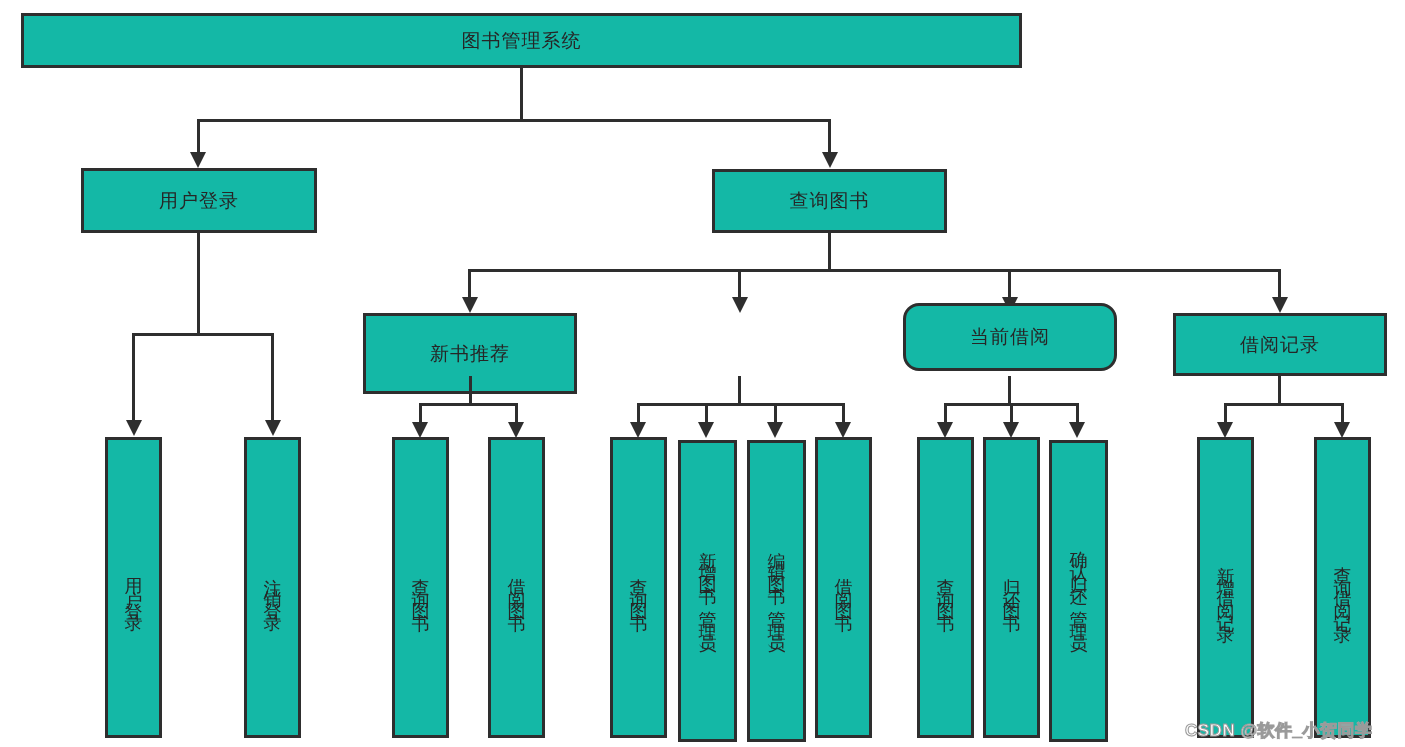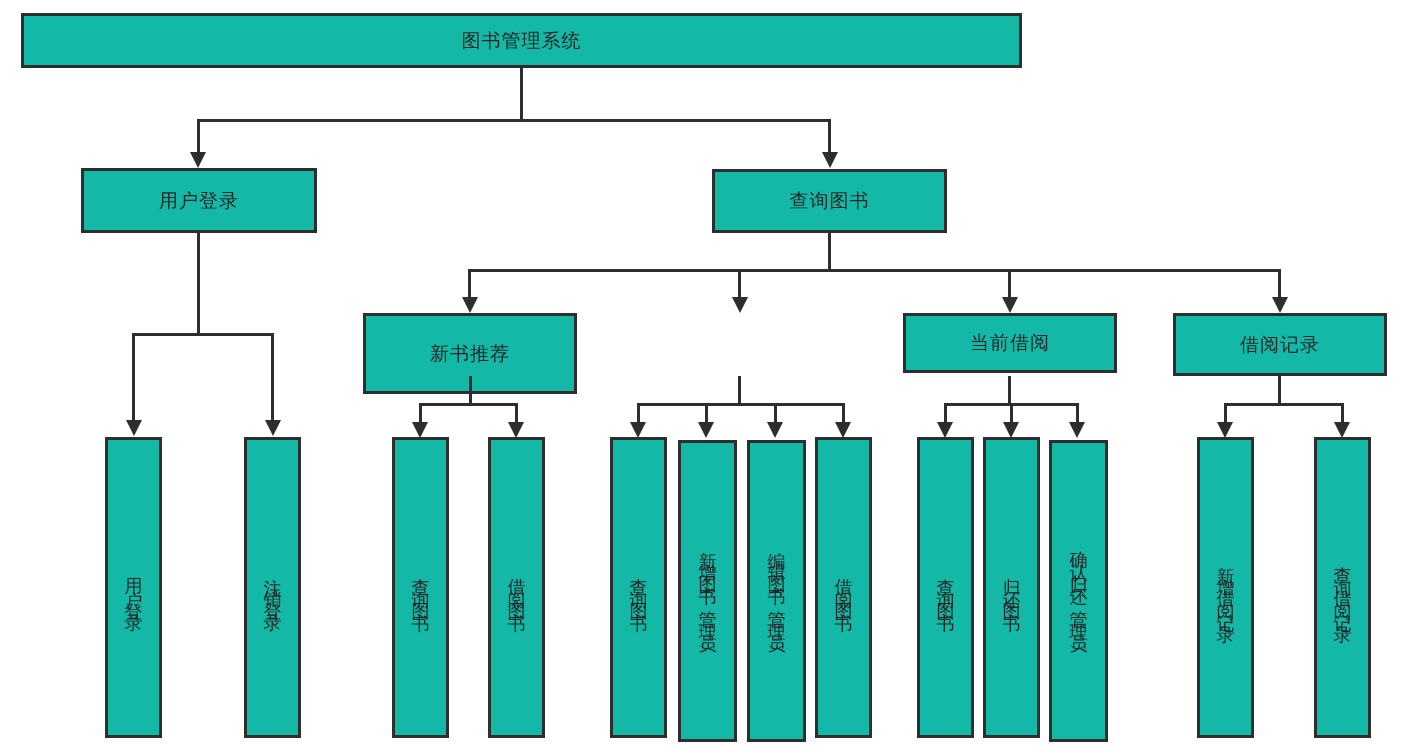--- a/index.html
+++ b/index.html
@@ -66,21 +66,21 @@
   <div class="vline" style="left:738px;top:269px;height:28px;"></div>
   <div class="ahead" style="left:732px;top:297px;"></div>
   <div class="vline" style="left:1008px;top:269px;height:28px;"></div>
   <div class="ahead" style="left:1002px;top:297px;"></div>
   <div class="vline" style="left:1278px;top:269px;height:28px;"></div>
   <div class="ahead" style="left:1272px;top:297px;"></div>
 
   <div class="box" style="left:363px;top:313px;width:214px;height:81px;">
     <span>新书推荐</span>
   </div>
-  <div class="box" style="left:903px;top:313px;width:214px;height:60px;">
+  <div class="box" style="left:903px;top:303px;width:214px;height:68px;border-radius:16px;">
     <span>当前借阅</span>
   </div>
   <div class="box" style="left:1173px;top:313px;width:214px;height:63px;">
     <span>借阅记录</span>
   </div>
 
   <div class="vline" style="left:469px;top:376px;height:30px;"></div>
   <div class="hline" style="left:419px;top:403px;width:99px;"></div>
   <div class="vline" style="left:419px;top:403px;height:19px;"></div>
   <div class="ahead" style="left:412px;top:422px;"></div>
@@ -151,14 +151,15 @@
     <span>确认归还（管理员）</span>
   </div>
 
   <div class="box vbox" style="left:1197px;top:437px;width:57px;height:301px;">
     <span>新增借阅记录</span>
   </div>
   <div class="box vbox" style="left:1314px;top:437px;width:57px;height:301px;">
     <span>查询借阅记录</span>
   </div>
 
+  <div class="watermark">CSDN @软件_小贺同学</div>
 
 </div>
 
 </body></html>

